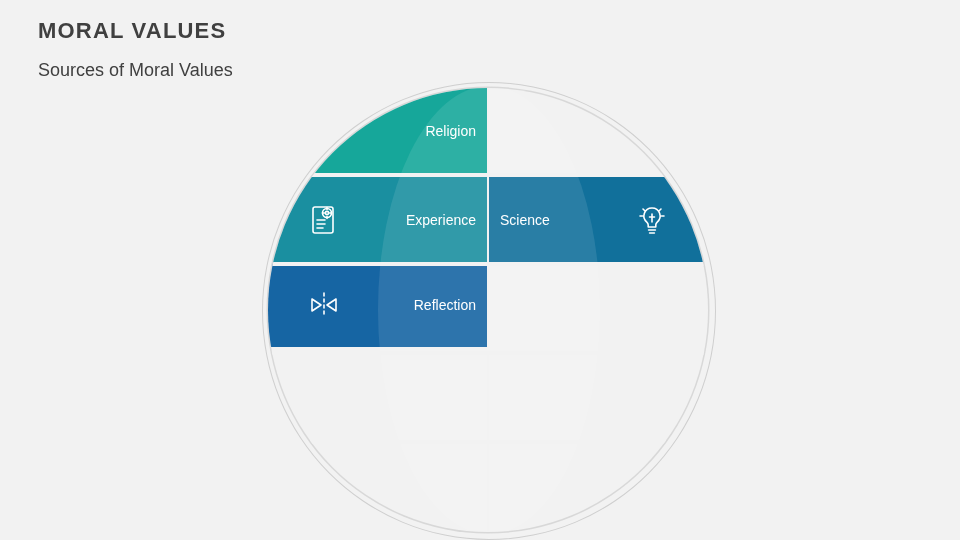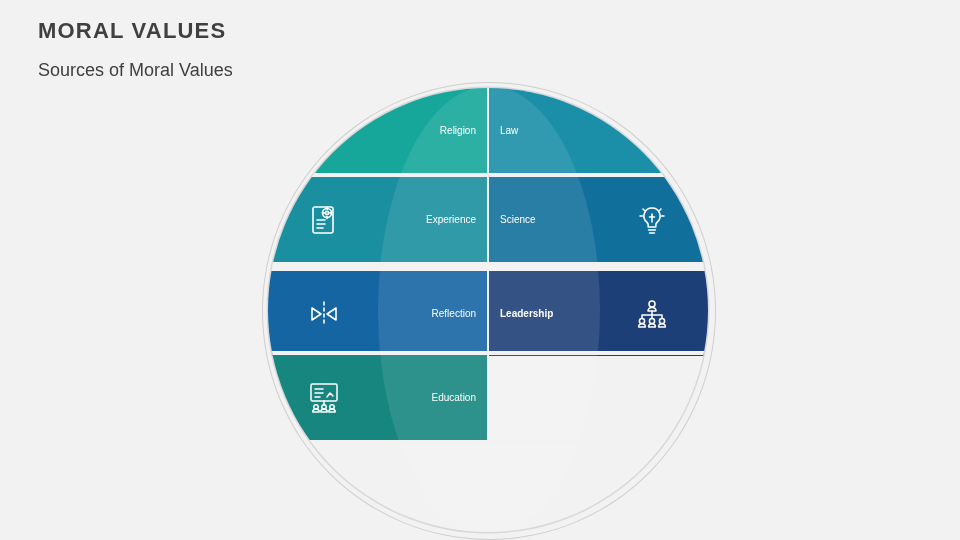--- a/index.html
+++ b/index.html
@@ -87,21 +87,21 @@
   .divider {
     position: absolute;
     left: 219px;
     top: 0;
     width: 2px;
     height: 100%;
     background: #f2f2f2;
     z-index: 5;
   }
   .label {
-    font-size: 10px;
+    font-size: 14px;
     color: #ffffff;
     font-family: "Liberation Sans", sans-serif;
     white-space: nowrap;
     z-index: 3;
     text-align: right;
   }
   .label.bold { font-weight: bold; }
   .icon {
     position: absolute;
     width: 40px;
@@ -164,32 +164,20 @@
               <svg viewBox="0 0 40 40" fill="none" stroke="#ffffff" stroke-width="1.6" stroke-linecap="round" stroke-linejoin="round">
                 <path d="M20 7c-2 2-5 8-6 12-1 4 0 8 2 10l4 4"></path>
                 <path d="M20 7c2 2 5 8 6 12 1 4 0 8-2 10l-4 4"></path>
                 <path d="M14 19c-2 1-4 3-4 6 0 2 1 4 3 5"></path>
                 <path d="M26 19c2 1 4 3 4 6 0 2-1 4-3 5"></path>
                 <path d="M20 9v22"></path>
               </svg>
             </span>
             <span class="label">Religion</span>
           </div>
-          <div class="half right" style="background:#1b8fa8;">
-            <span class="label">Law</span>
-            <span class="icon right-pos">
-              <svg viewBox="0 0 40 40" fill="none" stroke="#ffffff" stroke-width="1.6" stroke-linecap="round" stroke-linejoin="round">
-                <rect x="20" y="6" width="11" height="7" rx="1.5" transform="rotate(45 25.5 9.5)"></rect>
-                <path d="M24.5 14.5 14 25"></path>
-                <rect x="8.5" y="24" width="9" height="6" rx="1.5" transform="rotate(45 13 27)"></rect>
-                <path d="M20 30h12"></path>
-                <path d="M21 33h10"></path>
-              </svg>
-            </span>
-          </div>
           <div class="divider"></div>
         </div>
         <div class="gapline" style="top:85px;"></div>
 
         <div class="row" style="top:89px;">
           <div class="half left" style="background:#1a8fa0;">
             <span class="icon left-pos">
               <svg viewBox="0 0 40 40" fill="none" stroke="#ffffff" stroke-width="1.6" stroke-linecap="round" stroke-linejoin="round">
                 <rect x="9" y="7" width="20" height="26" rx="2"></rect>
                 <path d="M13 20h8M13 24h8M13 28h6"></path>
@@ -208,69 +196,36 @@
                 <path d="M16.6 30h6.8M17.6 33h4.8"></path>
                 <path d="M20 14v8M17.5 17h5"></path>
                 <path d="M8 16h2.5M29.5 16H32M11 9l1.8 1.8M27.2 10.8 29 9"></path>
               </svg>
             </span>
           </div>
           <div class="divider"></div>
         </div>
         <div class="gapline" style="top:174px;"></div>
 
-        <div class="row" style="top:183px;">
+        <div class="row" style="top:174px;">
           <div class="half left" style="background:#1665a3;">
             <span class="icon left-pos">
               <svg viewBox="0 0 40 40" fill="none" stroke="#ffffff" stroke-width="1.6" stroke-linecap="round" stroke-linejoin="round">
                 <path d="M20 8v24" stroke-dasharray="3 3"></path>
                 <path d="M8 14v12l9-6z"></path>
                 <path d="M32 14v12l-9-6z"></path>
               </svg>
             </span>
             <span class="label">Reflection</span>
           </div>
-          <div class="half right" style="background:#1d3f77;">
-            <span class="label bold">Leadership</span>
-            <span class="icon right-pos">
-              <svg viewBox="0 0 40 40" fill="none" stroke="#ffffff" stroke-width="1.5" stroke-linecap="round" stroke-linejoin="round">
-                <circle cx="20" cy="10" r="3"></circle>
-                <path d="M16 17c0-2.2 1.8-3.6 4-3.6s4 1.4 4 3.6z"></path>
-                <path d="M20 17v4M10 21h20M10 21v3M30 21v3M20 21v3"></path>
-                <circle cx="10" cy="27" r="2.6"></circle>
-                <path d="M6.6 33c0-2 1.5-3.2 3.4-3.2s3.4 1.2 3.4 3.2z"></path>
-                <circle cx="20" cy="27" r="2.6"></circle>
-                <path d="M16.6 33c0-2 1.5-3.2 3.4-3.2s3.4 1.2 3.4 3.2z"></path>
-                <circle cx="30" cy="27" r="2.6"></circle>
-                <path d="M26.6 33c0-2 1.5-3.2 3.4-3.2s3.4 1.2 3.4 3.2z"></path>
-              </svg>
-            </span>
-          </div>
           <div class="divider"></div>
         </div>
         <div class="gapline" style="top:263px;"></div>
 
         <div class="row" style="top:267px;">
-          <div class="half left" style="background:#17867f;">
-            <span class="icon left-pos">
-              <svg viewBox="0 0 40 40" fill="none" stroke="#ffffff" stroke-width="1.5" stroke-linecap="round" stroke-linejoin="round">
-                <rect x="7" y="6" width="26" height="17" rx="1.5"></rect>
-                <path d="M11 11h8M11 15h8M11 19h5"></path>
-                <path d="M23 19l3-4 3 3"></path>
-                <path d="M20 23v4"></path>
-                <circle cx="12" cy="29" r="2.2"></circle>
-                <path d="M8.8 34c0-1.8 1.4-2.9 3.2-2.9s3.2 1.1 3.2 2.9z"></path>
-                <circle cx="20" cy="29" r="2.2"></circle>
-                <path d="M16.8 34c0-1.8 1.4-2.9 3.2-2.9s3.2 1.1 3.2 2.9z"></path>
-                <circle cx="28" cy="29" r="2.2"></circle>
-                <path d="M24.8 34c0-1.8 1.4-2.9 3.2-2.9s3.2 1.1 3.2 2.9z"></path>
-              </svg>
-            </span>
-            <span class="label">Education</span>
-          </div>
           <div class="divider"></div>
         </div>
         <div class="gapline" style="top:352px;"></div>
 
         <div class="row" style="top:356px; height:88px;">
           <div class="divider"></div>
         </div>
 
       </div>
       <div class="lens"></div>

